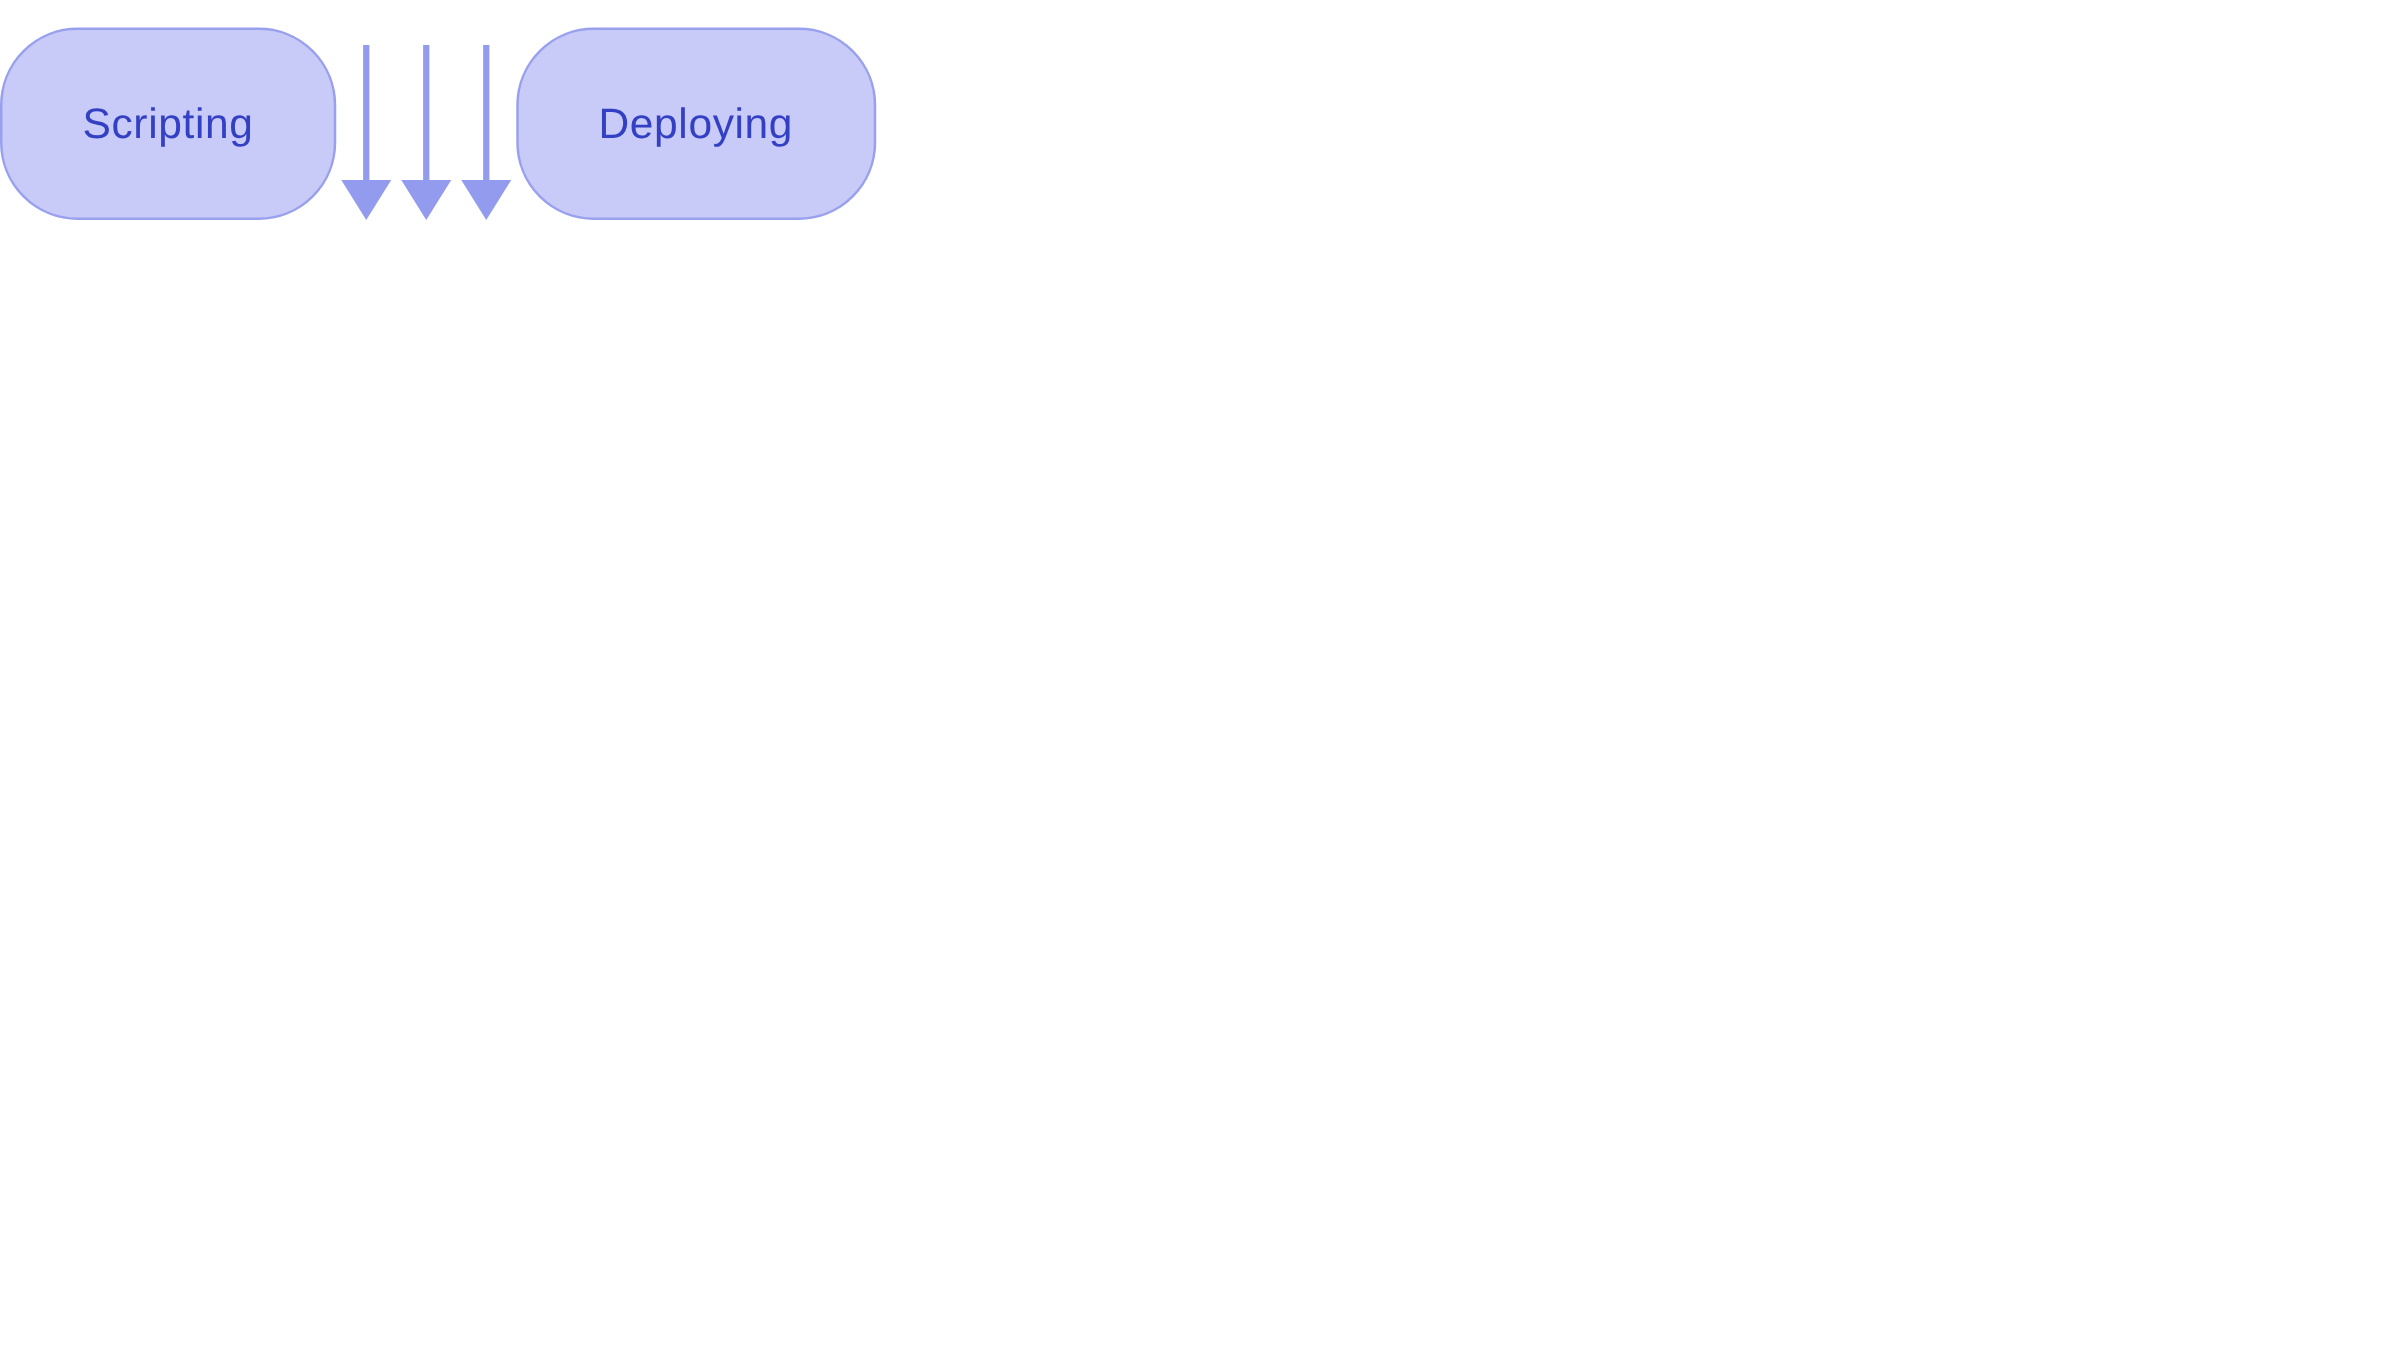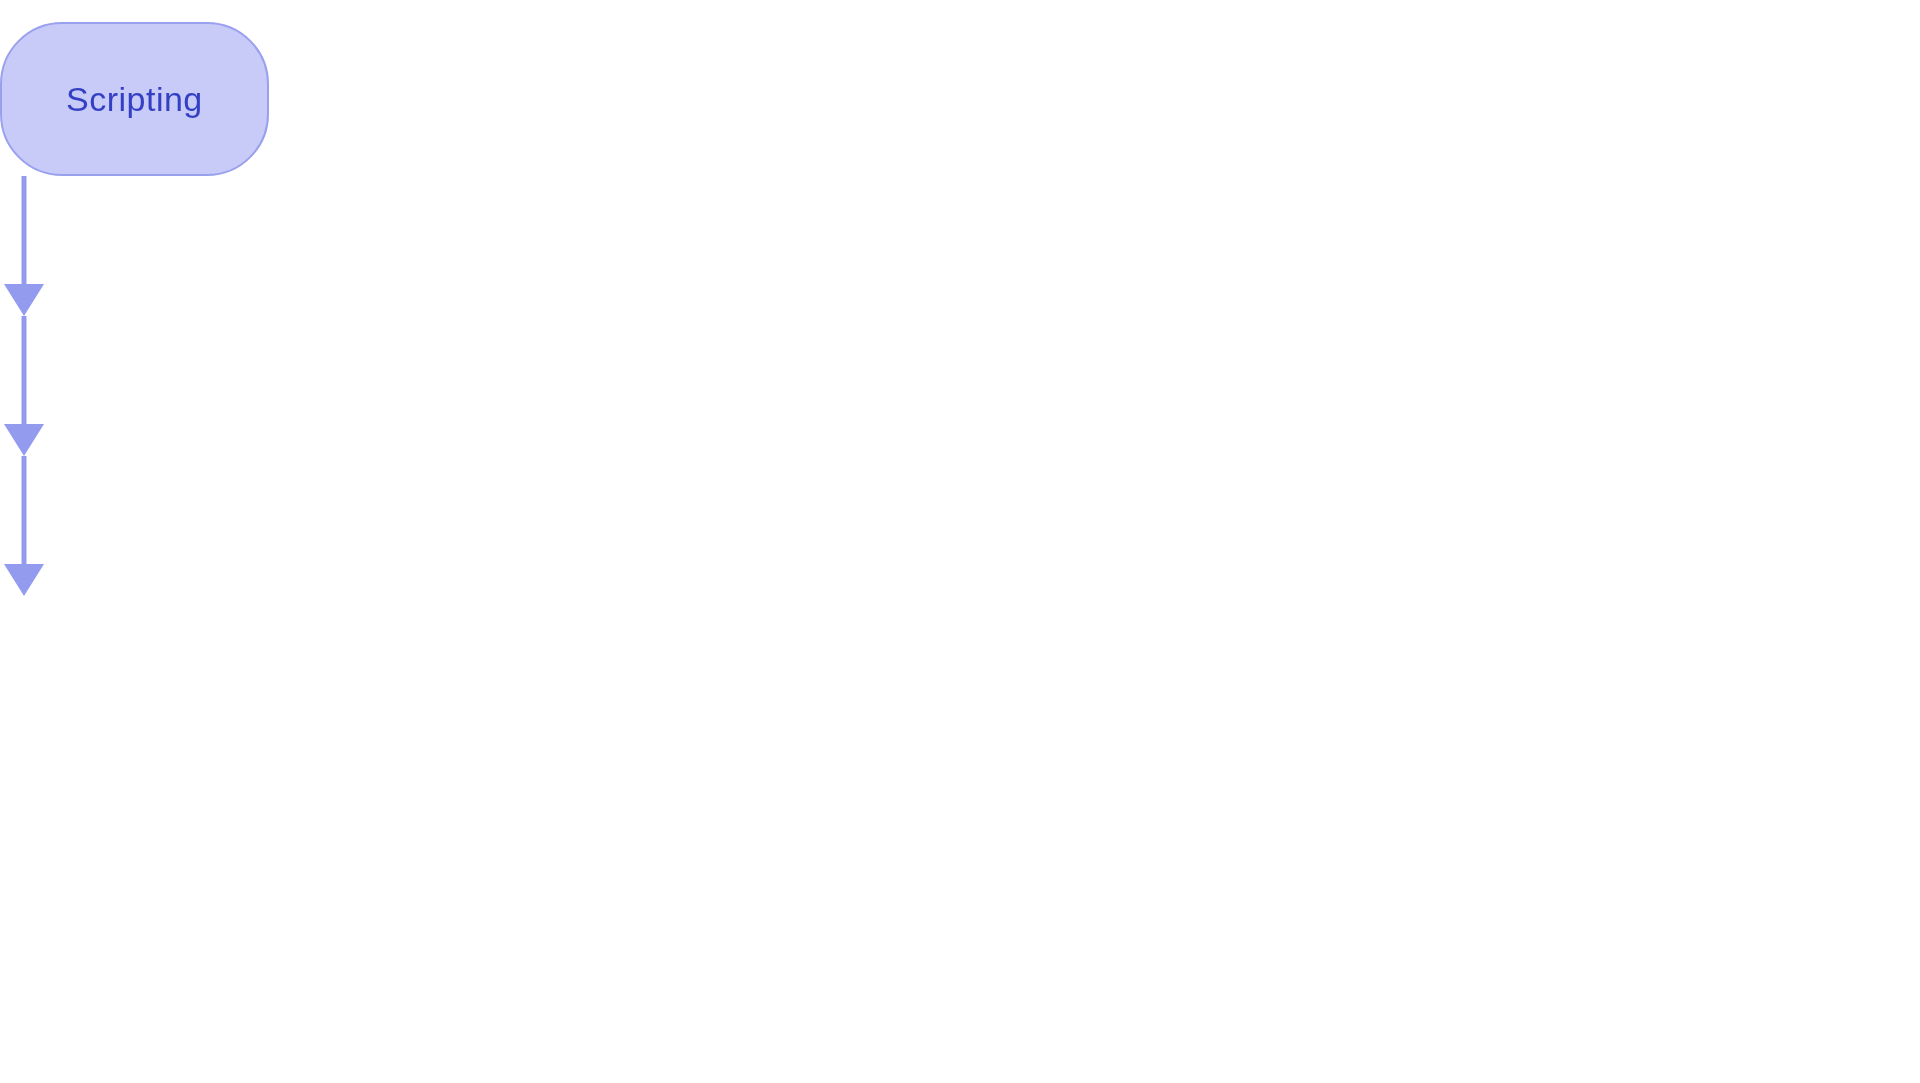--- a/index.html
+++ b/index.html
@@ -22,22 +22,22 @@
     height: 1083px;
     background: var(--background);
     overflow: hidden;
   }
   .flow-column {
     position: absolute;
     left: 0;
     top: 22px;
     width: 100%;
     display: flex;
-    flex-direction: column;
-    align-items: flex-start;
+    flex-direction: row;
+    align-items: flex-end;
   }
   .flow-node {
     height: 154px;
     padding: 0 64px;
     min-width: 250px;
     background: var(--node-fill);
     border: 2px solid var(--node-border);
     border-radius: 62px;
     display: flex;
     align-items: center;
@@ -76,15 +76,18 @@
       <line x1="24" y1="0" x2="24" y2="112" stroke="currentColor" stroke-width="5"></line>
       <polygon points="4,108 44,108 24,140" fill="currentColor"></polygon>
     </svg>
 
 
     <svg class="edge-arrow" width="48" height="140" viewBox="0 0 48 140" aria-hidden="true">
       <line x1="24" y1="0" x2="24" y2="112" stroke="currentColor" stroke-width="5"></line>
       <polygon points="4,108 44,108 24,140" fill="currentColor"></polygon>
     </svg>
 
+    <div class="flow-node">
+      <span class="node-label">Deploying</span>
+    </div>
 
   </div>
 </div>
 
 </body></html>

